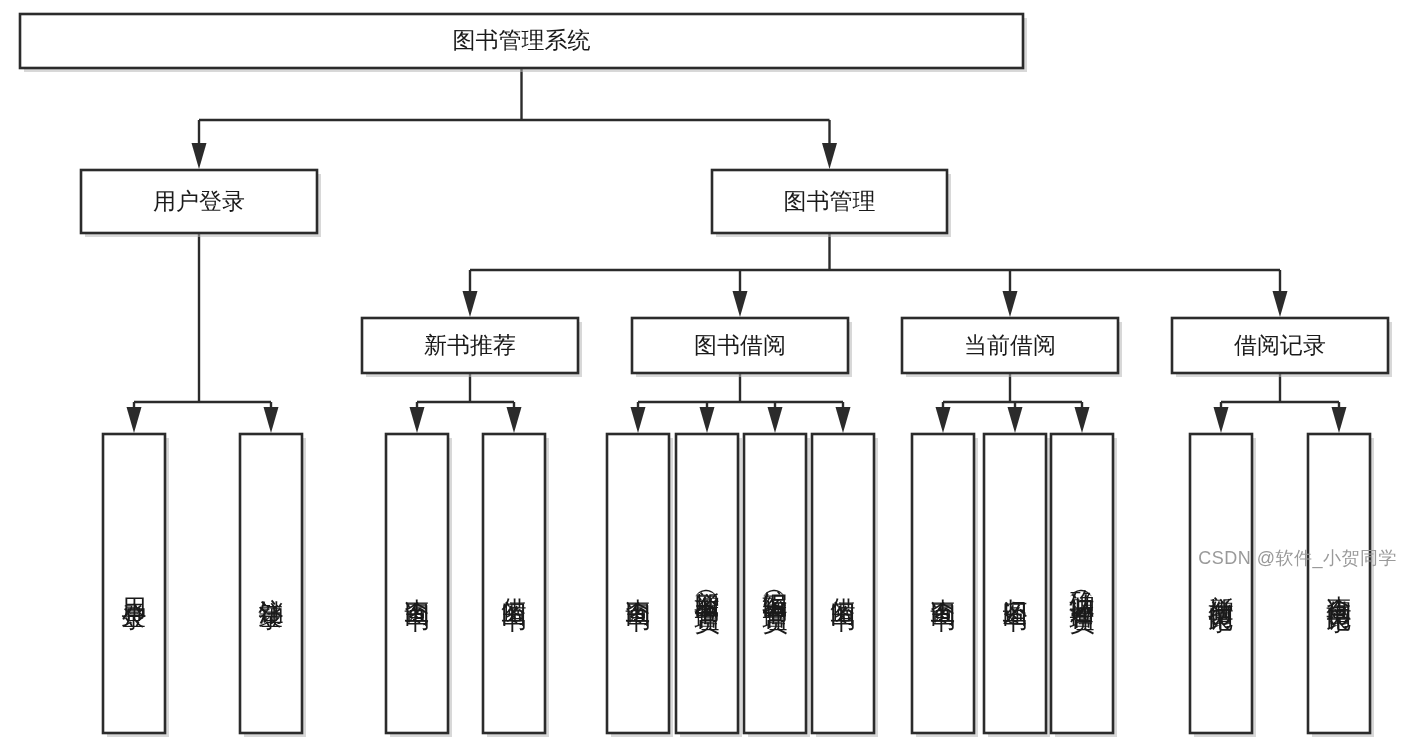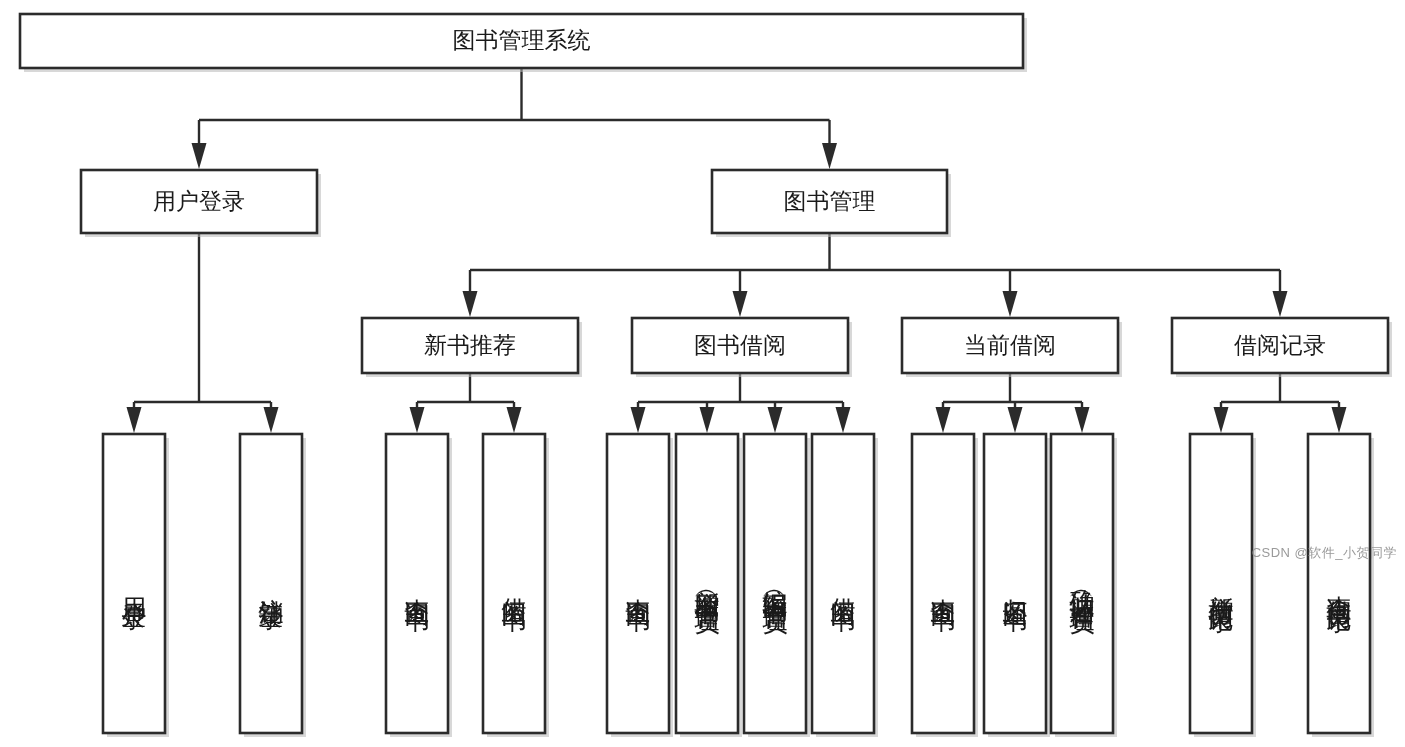--- a/index.html
+++ b/index.html
@@ -68,23 +68,23 @@
     font-family: "Liberation Sans", "DejaVu Sans", sans-serif;
     font-size: 25px;
     line-height: 1.16;
     letter-spacing: 3px;
     color: #1a1a1a;
     white-space: nowrap;
   }
   #watermark {
     position: absolute;
     right: 8px;
-    bottom: 12px;
-    font-family: "Liberation Sans", "DejaVu Sans", sans-serif;
-    font-size: 13px;
+    bottom: 4px;
+    font-family: "Liberation Sans", "DejaVu Sans", sans-serif;
+    font-size: 18px;
     color: #9a9a9a;
     letter-spacing: 0.5px;
     user-select: none;
     white-space: nowrap;
   }
 </style>
 </head>
 <body>
 
 <div id="diagram-root">

